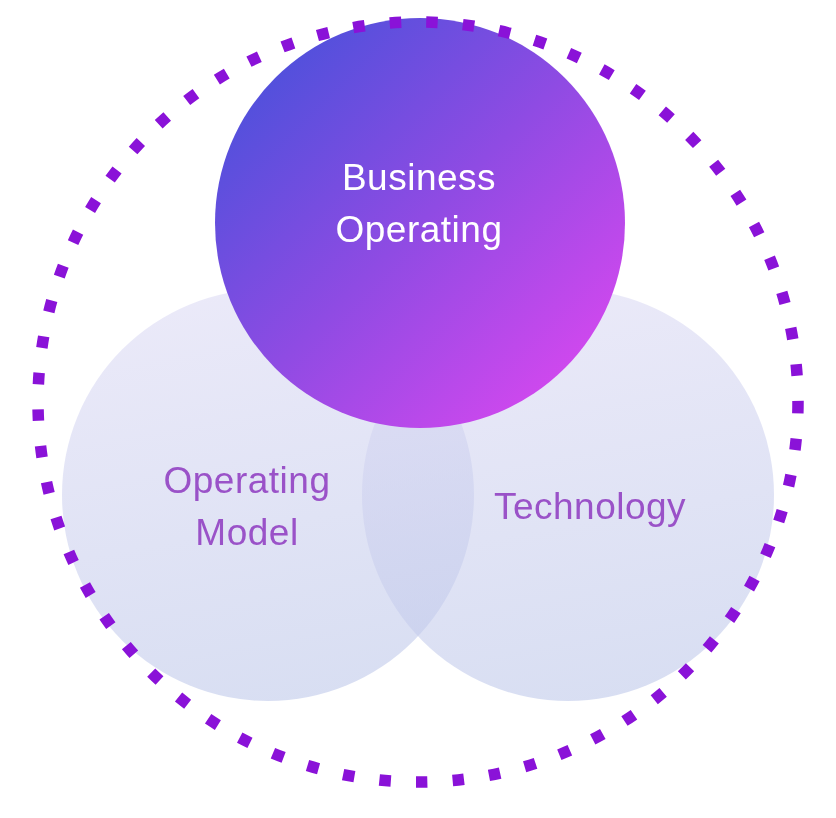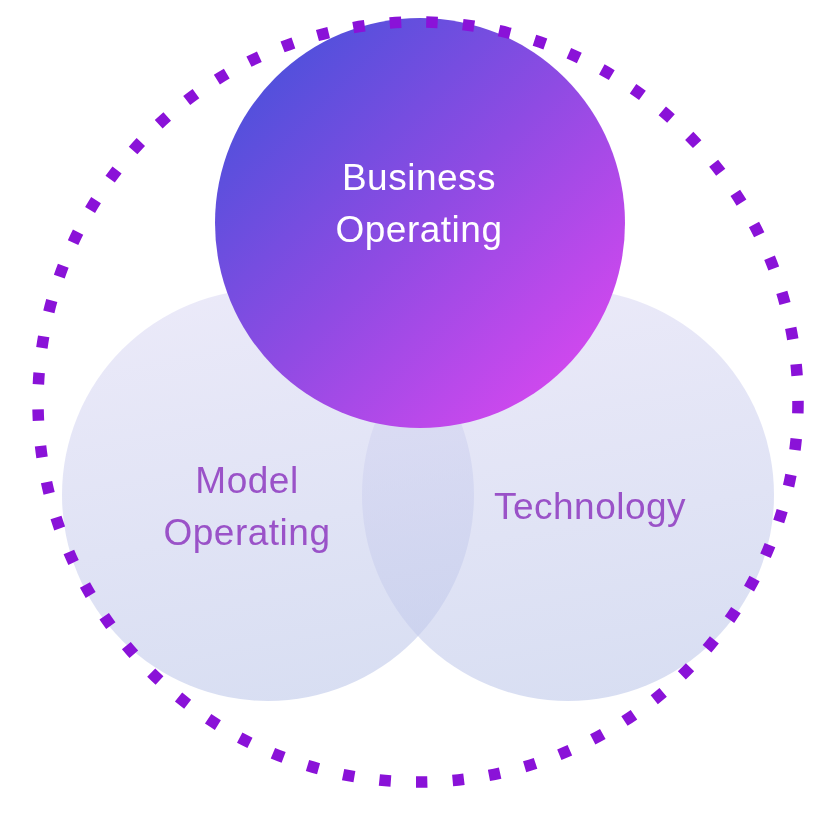--- a/index.html
+++ b/index.html
@@ -86,22 +86,22 @@
   <div class="circle soft right"></div>
 
   <div class="circle hero"></div>
 
   <div class="label white business">
     <span>Business</span>
     <span>Operating</span>
   </div>
 
   <div class="label purple operating">
+    <span>Operating</span>
     <span>Model</span>
-    <span>Operating</span>
   </div>
 
   <div class="label purple technology">
     <span>Technology</span>
   </div>
 
   <svg class="ring" viewBox="0 0 836 818" aria-hidden="true">
     <circle class="ring-circle" cx="418" cy="402" r="380"></circle>
   </svg>
 

